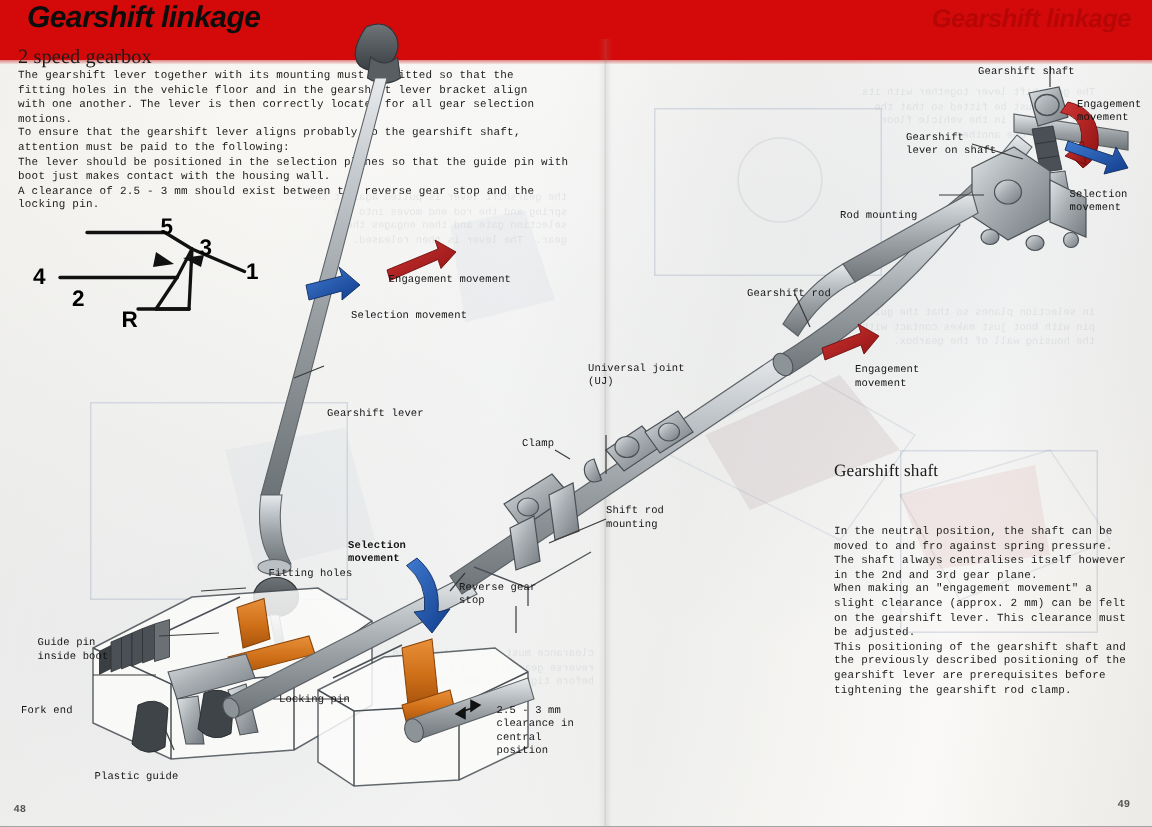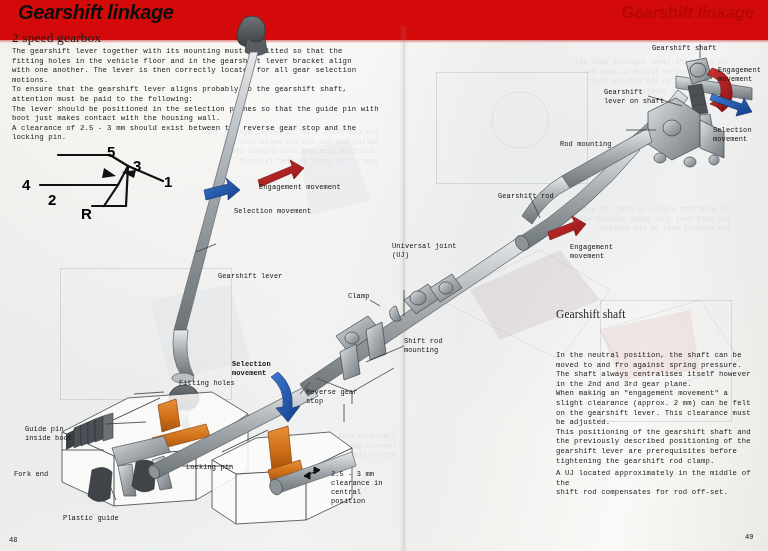--- a/index.html
+++ b/index.html
@@ -126,22 +126,20 @@
 The shaft always centralises itself however
 in the 2nd and 3rd gear plane.
 When making an "engagement movement" a
 slight clearance (approx. 2 mm) can be felt
 on the gearshift lever. This clearance must
 be adjusted.
 This positioning of the gearshift shaft and
 the previously described positioning of the
 gearshift lever are prerequisites before
 tightening the gearshift rod clamp.</div>
-  <div class="rp mono" id="rp2">A UJ located approximately in the middle of the
-shift rod compensates for rod off-set.</div>
 
   <div class="pgno" style="left:9px;top:536px;">48</div>
   <div class="pgno" style="left:745px;top:533px;">49</div>
 
   <svg width="768" height="551">
     <defs>
       <linearGradient id="rod" x1="0" y1="0" x2="0" y2="1">
         <stop offset="0%" stop-color="#e8eaec"></stop>
         <stop offset="22%" stop-color="#c6cbcf"></stop>
         <stop offset="55%" stop-color="#9aa0a4"></stop>

